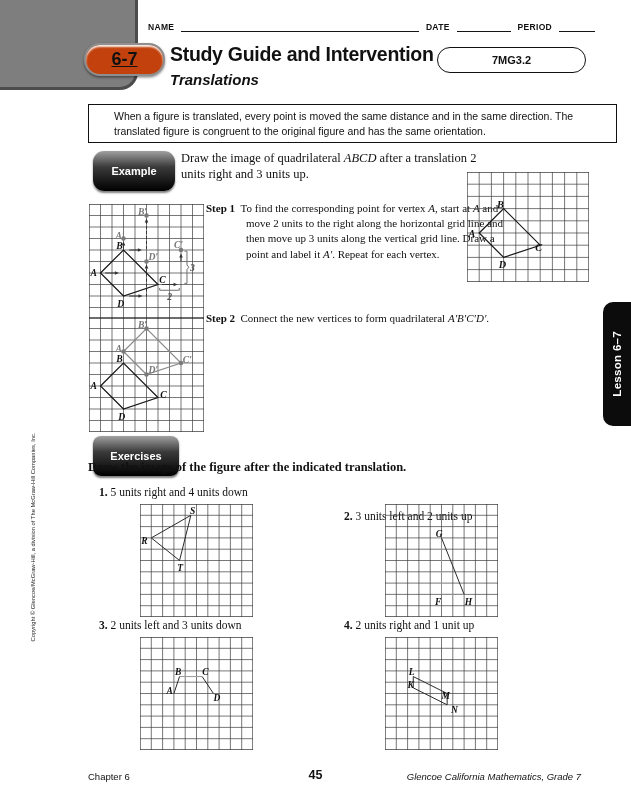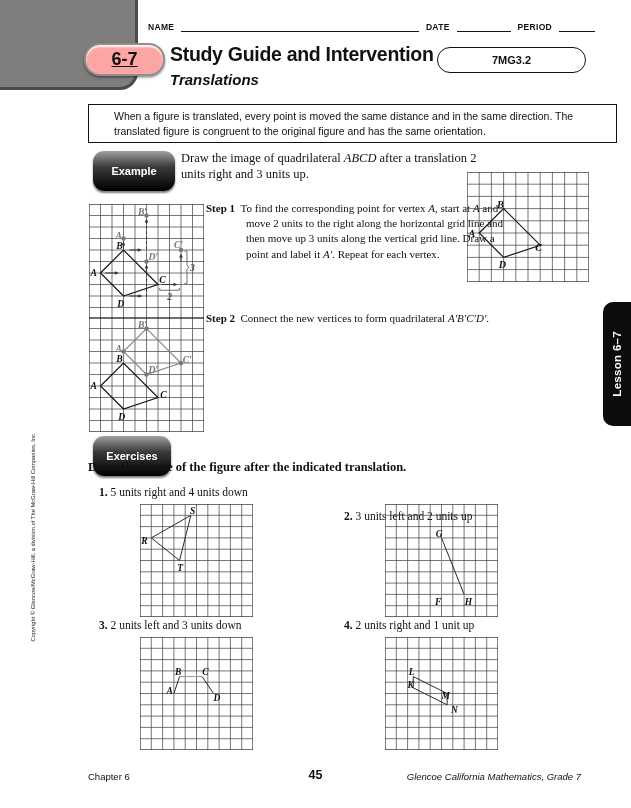--- a/index.html
+++ b/index.html
@@ -14,38 +14,38 @@
           border-radius:0 0 18px 0;}
 
   
   #headrow{left:148px;top:22px;width:447px;display:flex;align-items:flex-end;
            font-size:8.5px;font-weight:bold;letter-spacing:.3px;}
   #headrow .rule{border-bottom:1.2px solid #151515;height:9px;}
   #rule-name{flex:1;margin:0 7px;}
   #rule-date{width:54px;margin:0 7px;}
   #rule-period{width:36px;margin-left:7px;}
 
-  #lesson-pill{left:84px;top:43px;width:77px;height:29px;background:#fca5a5;
+  #lesson-pill{left:84px;top:43px;width:77px;height:29px;background:#c2410c;
                border:2px solid #8f8f8f;border-radius:16px;display:flex;align-items:center;
                justify-content:center;font-size:18px;font-weight:bold;
                box-shadow:inset 0 2px 2px rgba(255,255,255,.9),0 1.5px 2.5px rgba(0,0,0,.45);text-decoration:underline;}
   #page-title{left:170px;top:43px;font-size:19.5px;font-weight:bold;letter-spacing:-.3px;}
   #standard-pill{left:437px;top:47px;width:147px;height:24px;background:#fff;
                  border:1.6px solid #111;border-radius:13px;display:flex;align-items:center;
                  justify-content:center;font-size:11px;font-weight:bold;}
   #subtitle{left:170px;top:71px;font-size:15px;font-weight:bold;font-style:italic;}
 
   #concept-box{left:88px;top:104px;width:477px;border:1.2px solid #111;
                padding:4px 25px;font-size:10.5px;line-height:1.4;}
 
   .badge{background:linear-gradient(180deg,#a0a0a0,#3a3a3a 40%,#000 100%);
          color:#fff;border-radius:11px;font-weight:bold;font-size:11px;
          text-align:center;padding:14px 0;box-shadow:0 1.5px 2px rgba(0,0,0,.5);}
   #example-badge{left:93px;top:151px;width:82px;}
-  #exercises-badge{left:93px;top:436px;width:78px;}
+  #exercises-badge{left:93px;top:436px;width:86px;border-radius:8px;}
 
   #example-prompt{left:181px;top:150px;width:296px;font-size:12.5px;font-weight:normal;line-height:1.3;}
   .steppara{font-size:11px;line-height:1.38;padding-left:40px;text-indent:-40px;}
   #step1{left:206px;top:201px;width:270px;}
   #step2{left:206px;top:311px;width:425px;}
 
   #side-tab{left:603px;top:302px;width:28px;height:124px;background:#0c0c0c;
             border-radius:10px 0 0 10px;display:flex;align-items:center;justify-content:center;}
   #side-tab span{writing-mode:vertical-rl;transform:rotate(180deg);color:#fff;
                  font-weight:bold;font-size:11.5px;letter-spacing:.3px;}

